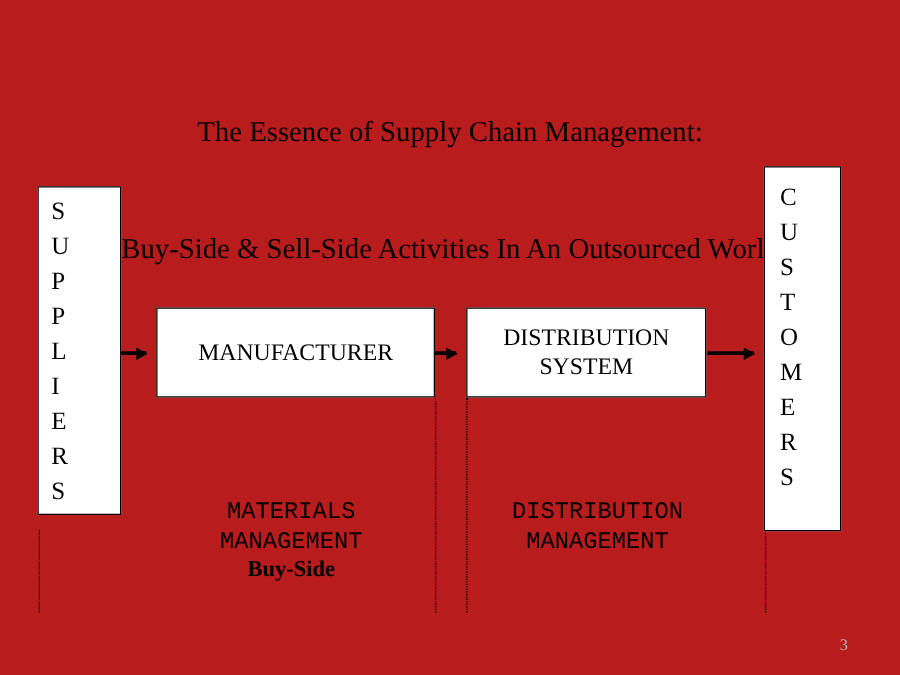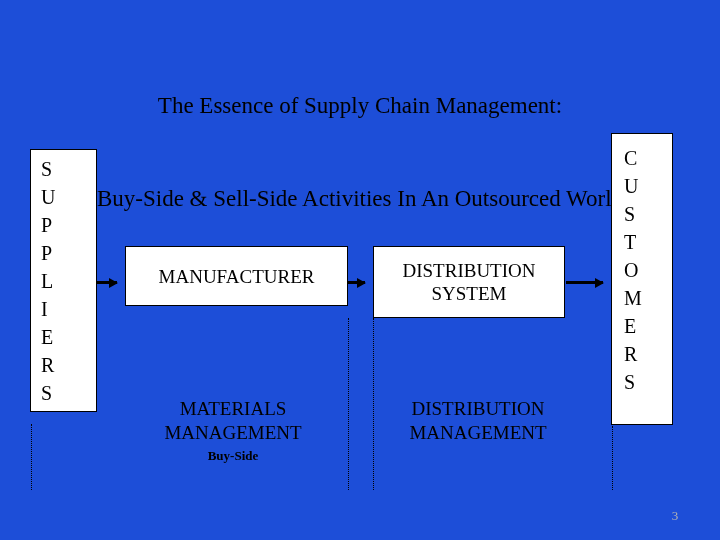--- a/index.html
+++ b/index.html
@@ -4,21 +4,21 @@
 <style>
   html, body {
     margin: 0;
     padding: 0;
     background: #ffffff;
   }
   #slide {
     position: relative;
     width: 720px;
     height: 540px;
-    background: #1d4ed8;
+    background: #b91c1c;
     overflow: hidden;
     font-family: "Liberation Serif", "DejaVu Serif", serif;
     color: #000000;
   }
 
   
   .title {
     position: absolute;
     left: 0;
     top: 28px;
@@ -74,21 +74,21 @@
     align-items: center;
     justify-content: center;
     text-align: center;
     font-size: 19px;
     line-height: 23px;
   }
   #manufacturer-box {
     left: 125px;
     top: 246px;
     width: 223px;
-    height: 60px;
+    height: 72px;
   }
   #distribution-box {
     left: 373px;
     top: 246px;
     width: 192px;
     height: 72px;
   }
   .proc-label { display: block; white-space: pre-line; }
 
   
@@ -126,24 +126,25 @@
   
   .side-caption {
     position: absolute;
     text-align: center;
   }
   .caption-main {
     display: block;
     font-size: 19px;
     line-height: 24px;
     white-space: pre-line;
+    font-family: Liberation Mono, monospace;
   }
   .caption-sub {
     display: block;
-    font-size: 13px;
+    font-size: 18px;
     line-height: 19px;
     font-weight: bold;
     margin-top: 1px;
   }
   #caption-buy  { left: 133px; top: 397px; width: 200px; }
   #caption-sell { left: 378px; top: 397px; width: 200px; }
 
   
   #page-number {
     position: absolute;

